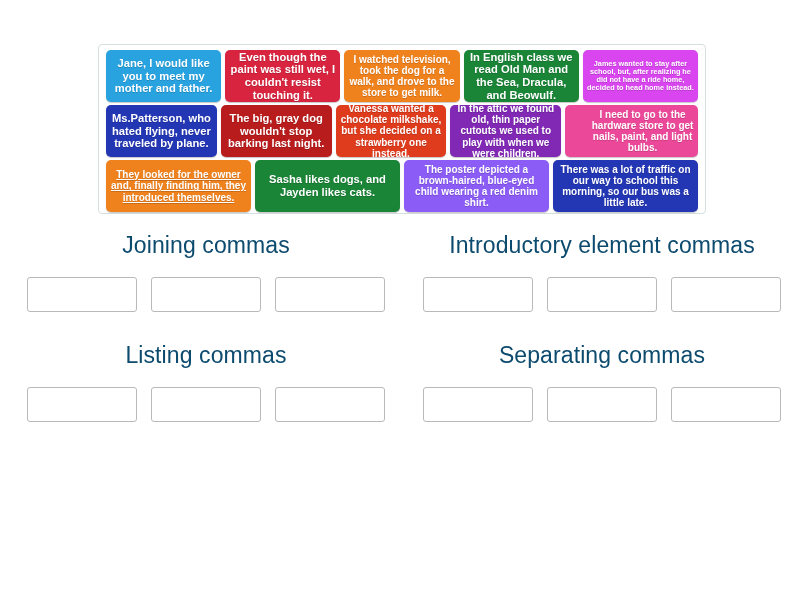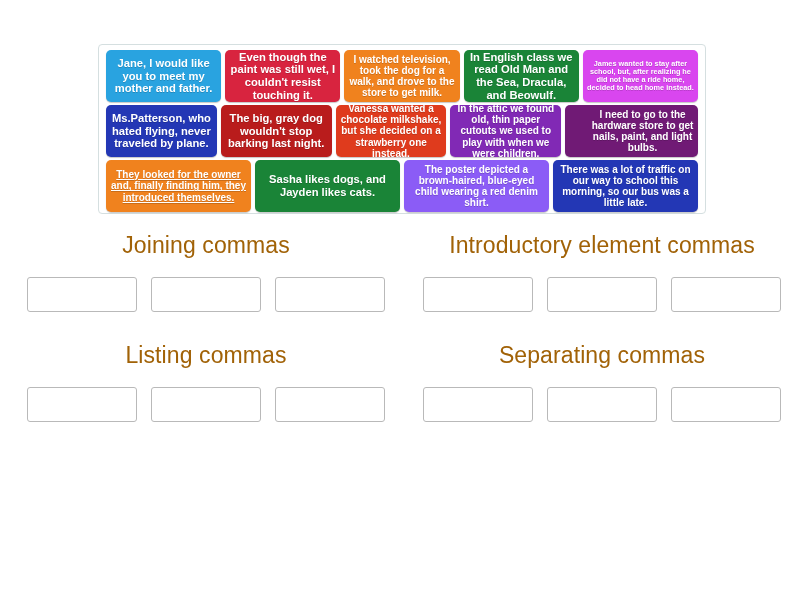--- a/index.html
+++ b/index.html
@@ -62,21 +62,21 @@
 
   
   .fs-lg { font-size: 11.2px; }
   .fs-sm { font-size: 10px; }
   .fs-xs { font-size: 7.3px; }
 
   
   .cat-title {
     font-size: 23px;
     font-weight: normal;
-    color: #a16207;
+    color: #0c4a6e;
     text-align: center;
     letter-spacing: 0.1px;
     white-space: nowrap;
   }
   .slot-row {
     display: flex;
     justify-content: center;
   }
   .slot {
     width: 110px;
@@ -131,21 +131,21 @@
       </div>
       <div class="tile fs-lg" style="background: #b91c1c;">
         <span>The big, gray dog wouldn't stop barking last night.</span>
       </div>
       <div class="tile fs-sm" style="background: rgb(223, 59, 29);">
         <span>Vanessa wanted a chocolate milkshake, but she decided on a strawberry one instead.</span>
       </div>
       <div class="tile fs-sm" style="background: rgb(129, 41, 181);">
         <span>In the attic we found old, thin paper cutouts we used to play with when we were children.</span>
       </div>
-      <div class="tile fs-sm" style="background: #701a75; padding-left: 25px;">
+      <div class="tile fs-sm" style="background: #ec4899; padding-left: 25px;">
         <span>I need to go to the hardware store to get nails, paint, and light bulbs.</span>
       </div>
     </div>
 
     <div class="tile-row">
       <div class="tile fs-sm" style="background: rgb(240, 130, 30); text-decoration: underline;">
         <span>They looked for the owner and, finally finding him, they introduced themselves.</span>
       </div>
       <div class="tile fs-lg" style="background: rgb(26, 132, 55);">
         <span>Sasha likes dogs, and Jayden likes cats.</span>

